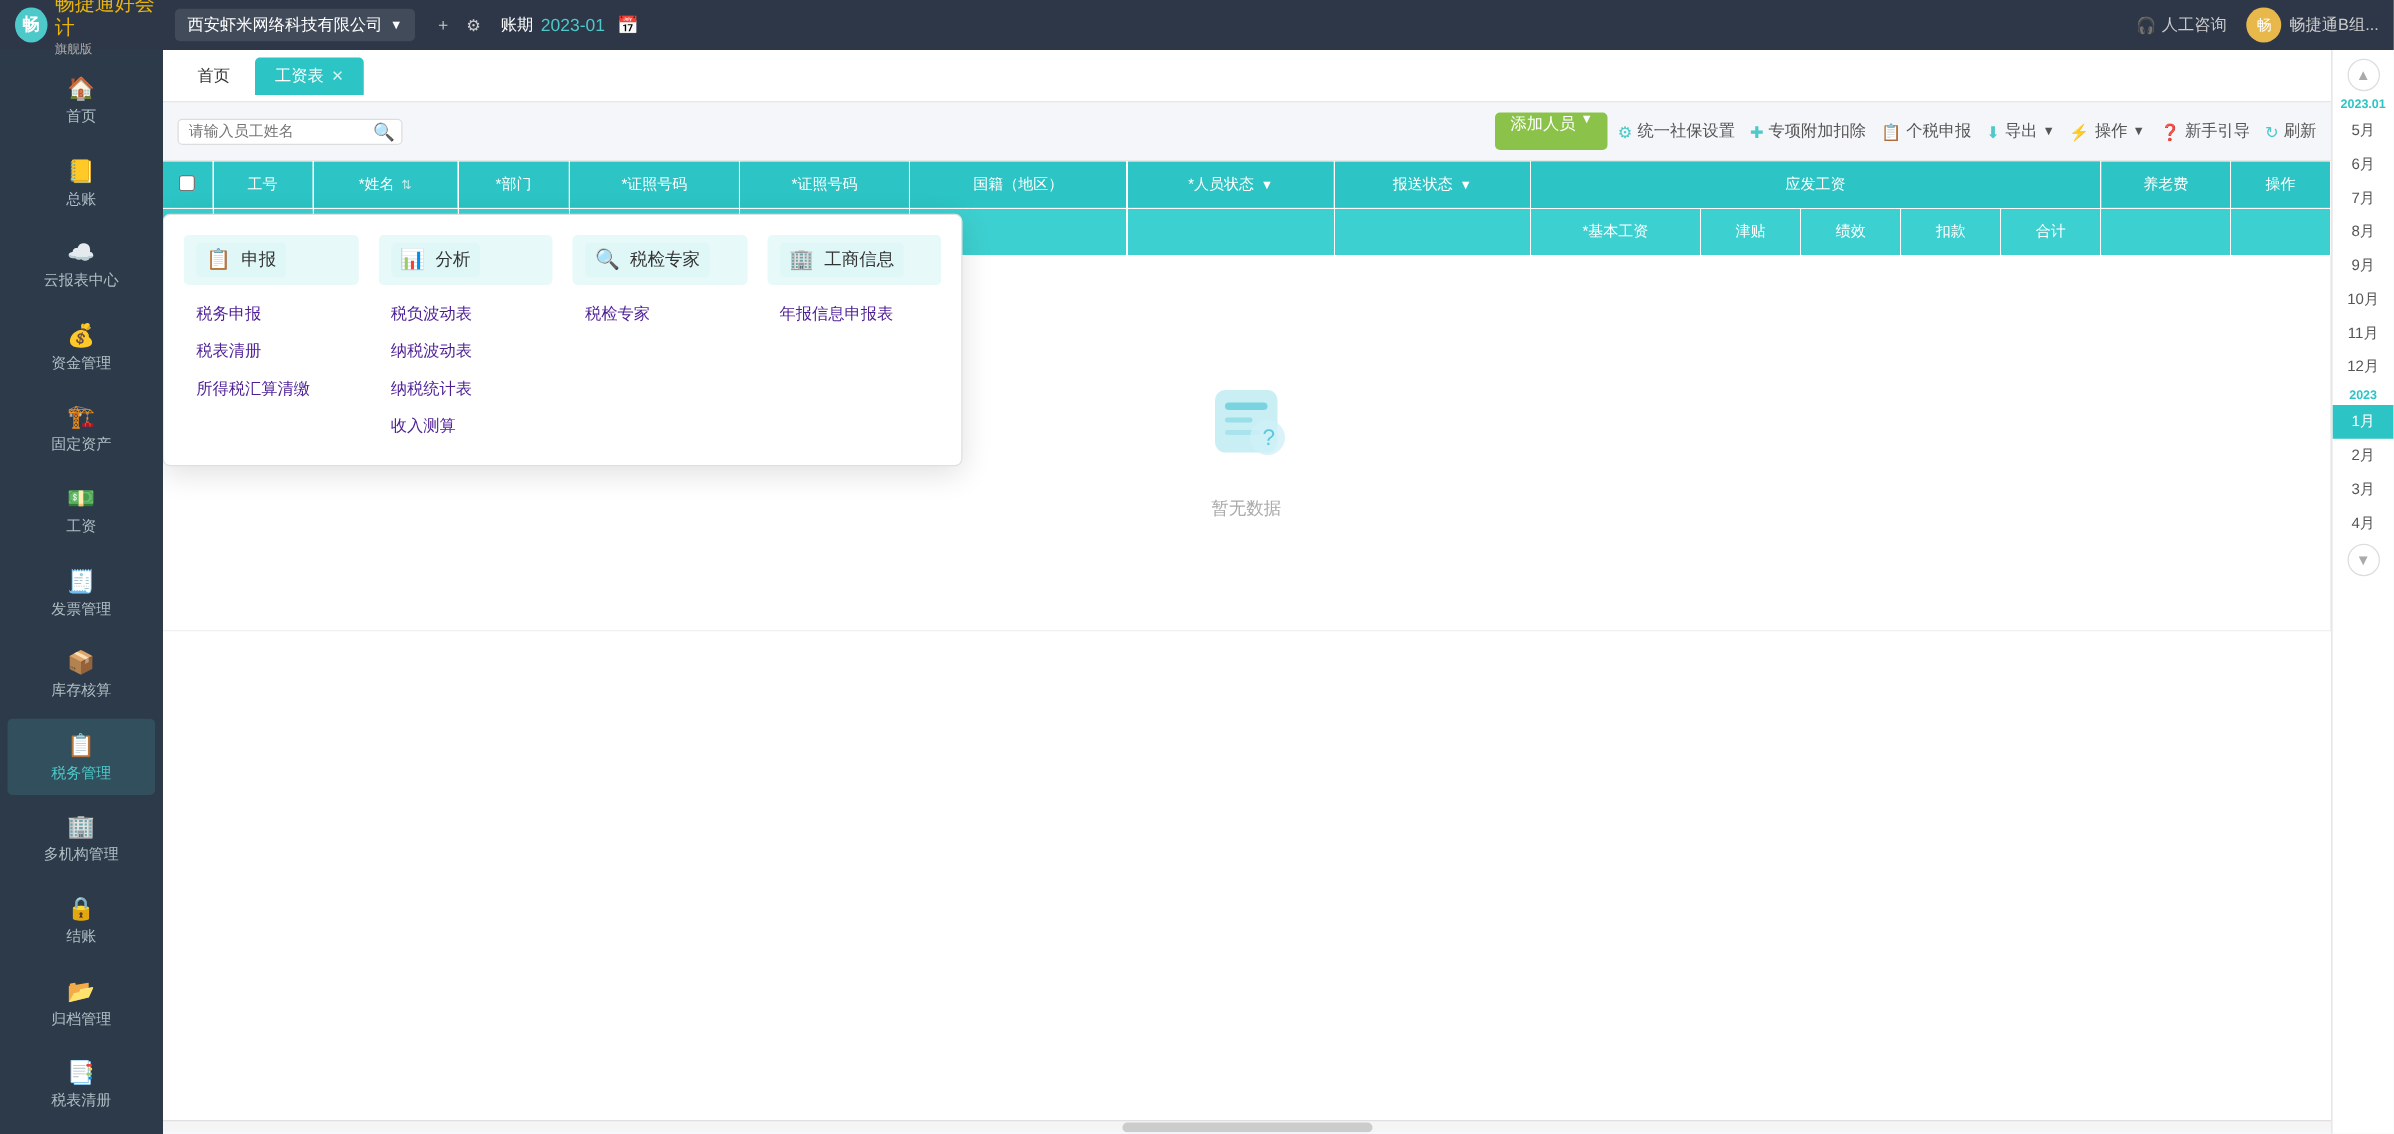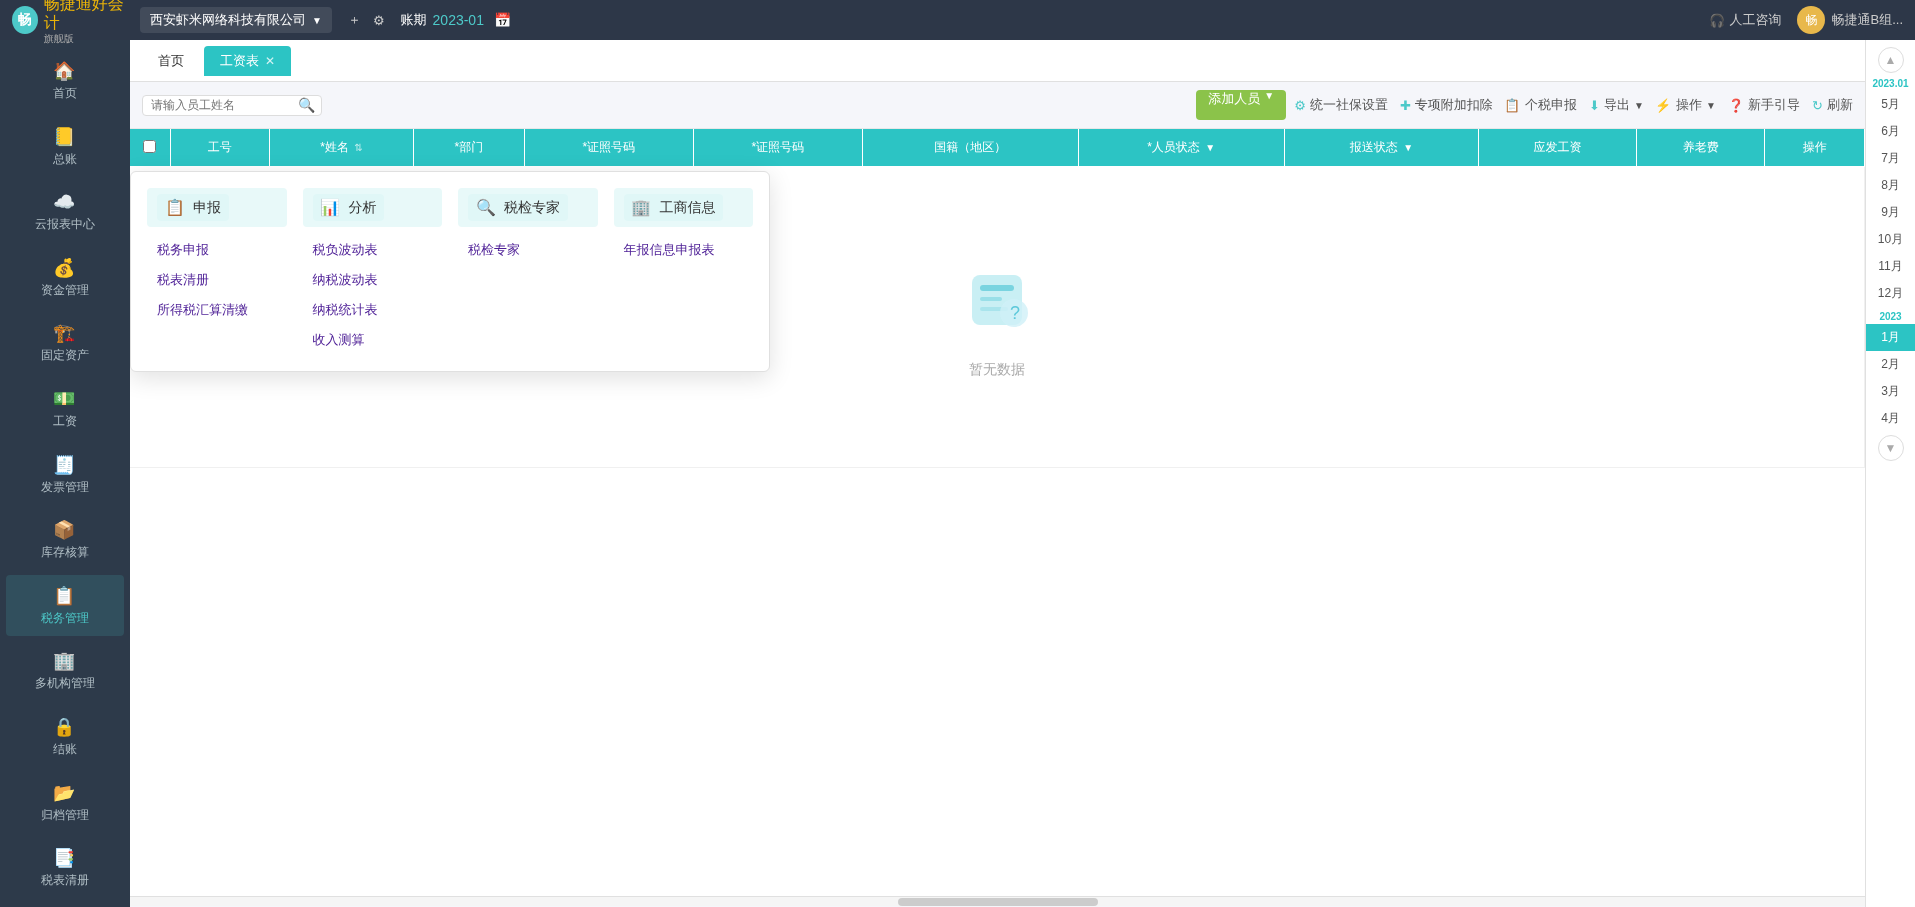--- a/index.html
+++ b/index.html
@@ -591,20 +591,48 @@
               </th>
               <th colspan="5" style="background:#2cc4c4; border-bottom:1px solid rgba(255,255,255,0.3);">
                 <span>应发工资</span>
               </th>
               <th>
                 <span>养老费</span>
               </th>
               <th>
                 <span>操作</span>
               </th>
+            </tr>
+            <tr>
+              <th class="sub-header checkbox-cell"></th>
+              <th class="sub-header"></th>
+              <th class="sub-header"></th>
+              <th class="sub-header"></th>
+              <th class="sub-header"></th>
+              <th class="sub-header"></th>
+              <th class="sub-header"></th>
+              <th class="sub-header"></th>
+              <th class="sub-header"></th>
+              <th class="sub-header">
+                <span>*基本工资</span>
+              </th>
+              <th class="sub-header">
+                <span>津贴</span>
+              </th>
+              <th class="sub-header">
+                <span>绩效</span>
+              </th>
+              <th class="sub-header">
+                <span>扣款</span>
+              </th>
+              <th class="sub-header">
+                <span>合计</span>
+              </th>
+              <th class="sub-header"></th>
+              <th class="sub-header"></th>
             </tr>
           </thead>
           <tbody>
             <tr>
               <td colspan="16">
                 <div class="empty-state">
                   <svg class="empty-icon" viewBox="0 0 90 90" fill="none" xmlns="http://www.w3.org/2000/svg">
                     <rect x="20" y="20" width="50" height="50" rx="8" fill="#b2e8f0" opacity="0.7"></rect>
                     <rect x="28" y="30" width="34" height="6" rx="3" fill="#7ad4e0"></rect>
                     <rect x="28" y="42" width="22" height="4" rx="2" fill="#7ad4e0" opacity="0.6"></rect>

